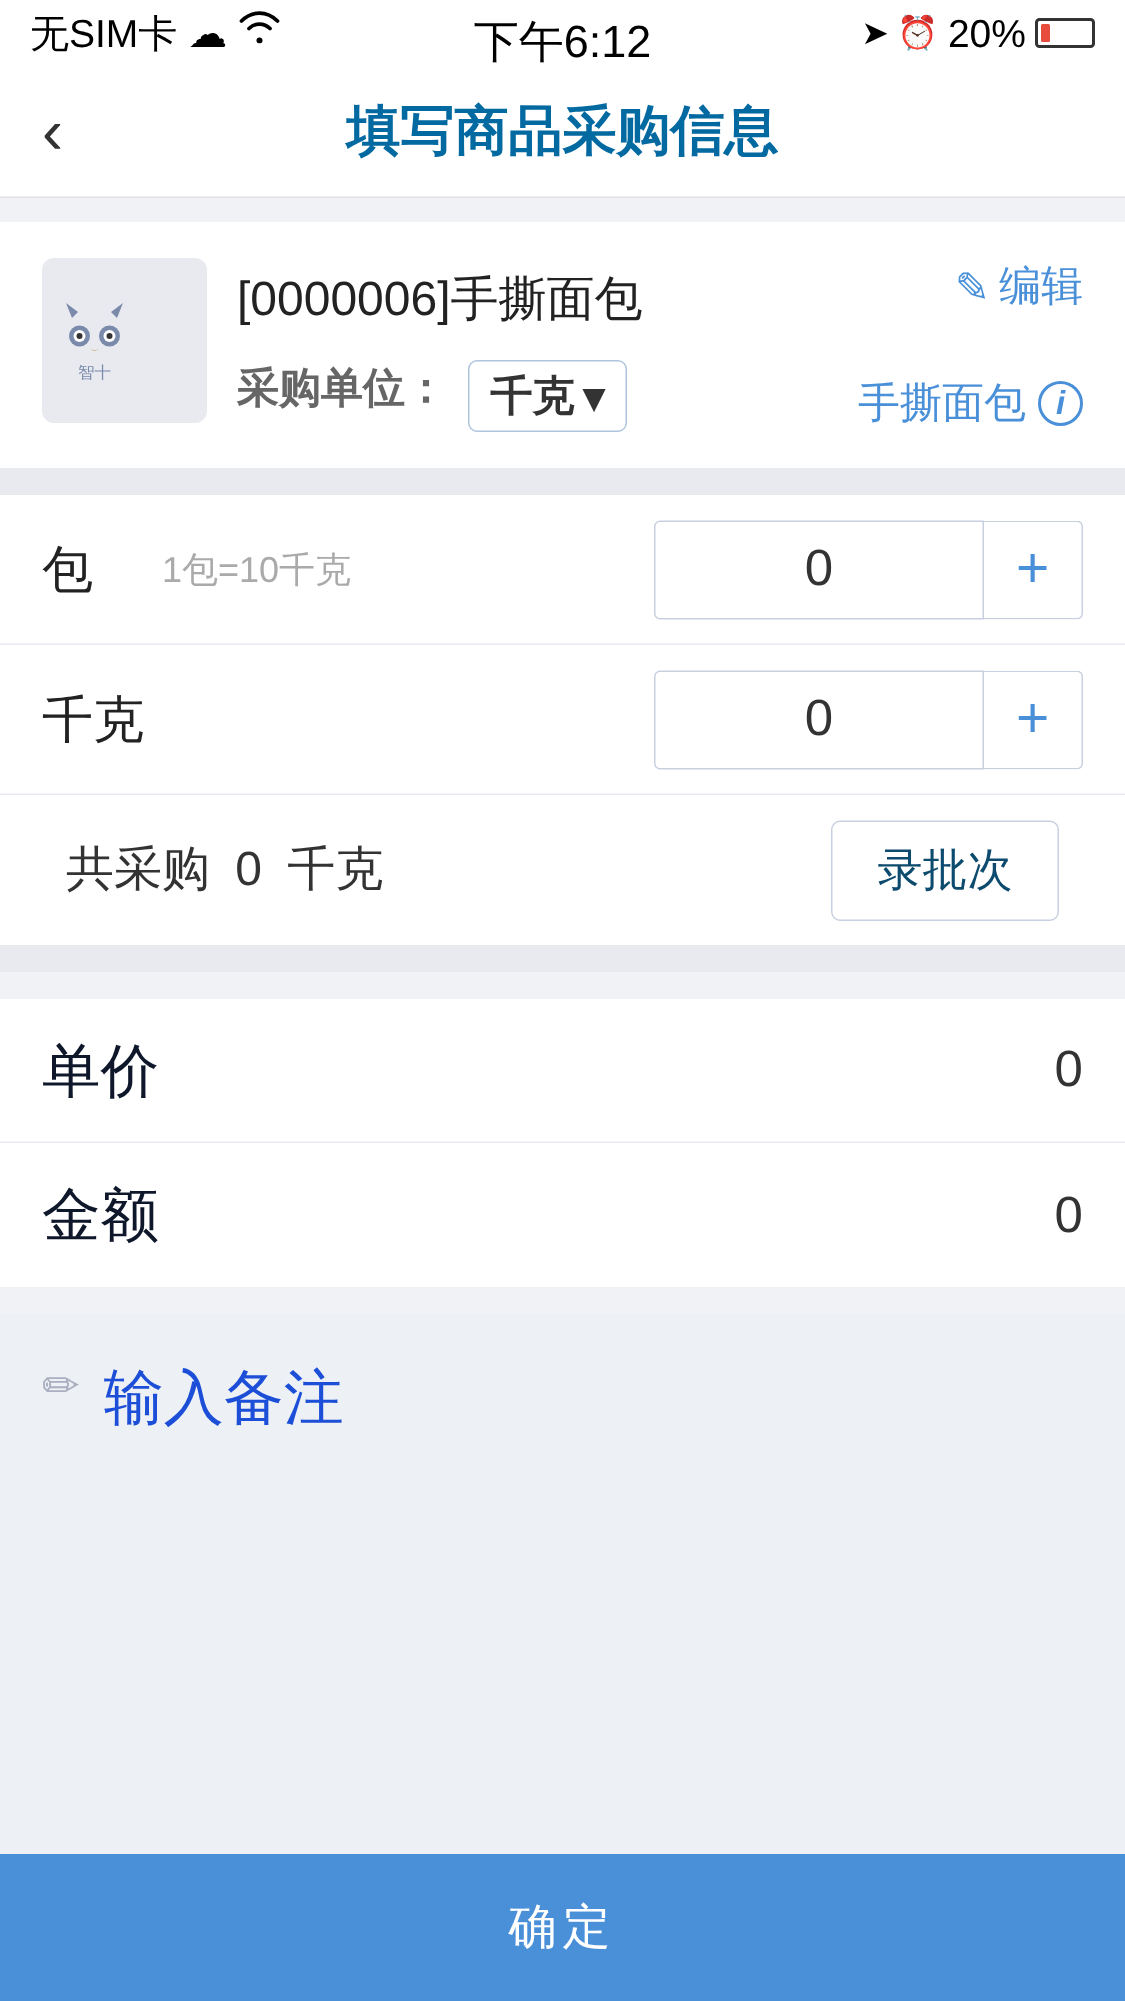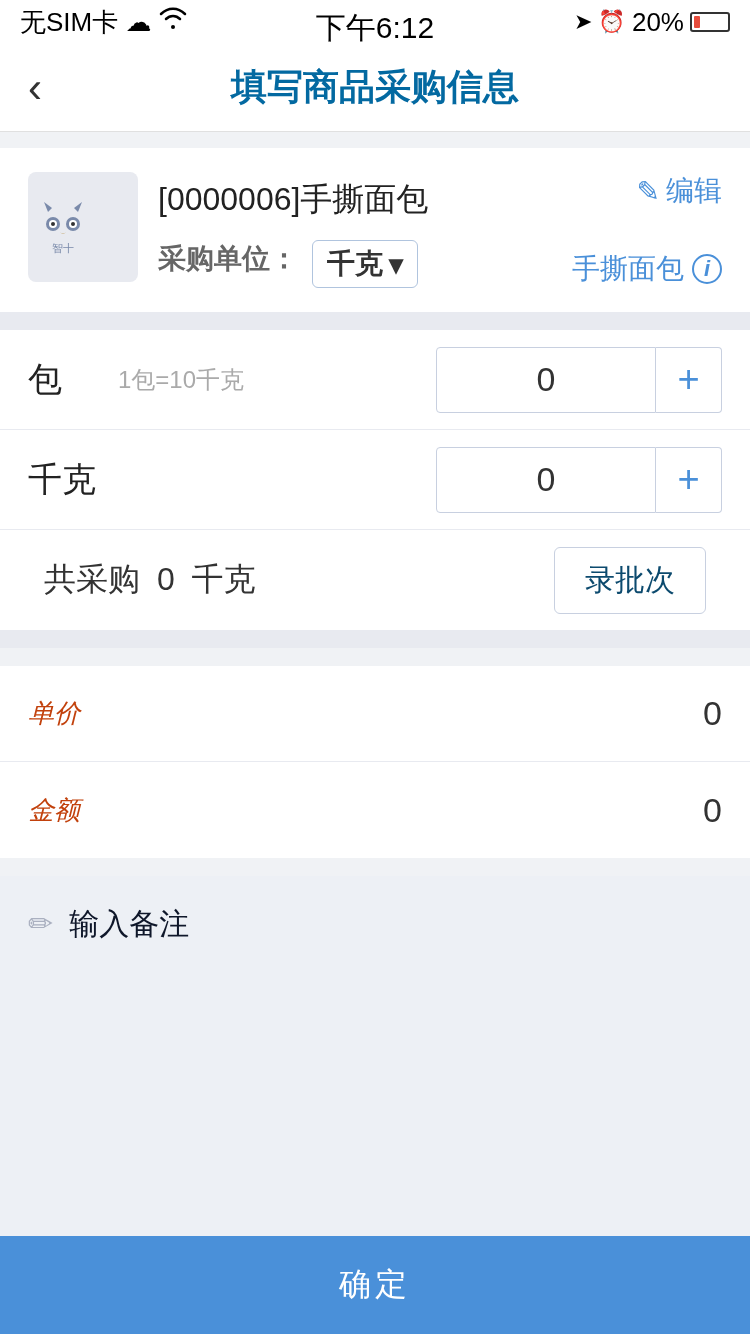--- a/index.html
+++ b/index.html
@@ -204,21 +204,20 @@
       border-bottom: 1px solid #e8eaf0;
     }
     .input-label {
       font-size: 34px;
       color: #222;
       min-width: 80px;
     }
     .input-sublabel {
       font-size: 24px;
       color: #aaa;
-      margin-left: 10px;
     }
     .input-field-wrap {
       flex: 1;
       display: flex;
       align-items: center;
       justify-content: flex-end;
       gap: 0;
     }
     .qty-input {
       width: 220px;
@@ -276,23 +275,22 @@
       align-items: center;
       justify-content: space-between;
       padding: 0 28px;
       height: 96px;
       border-bottom: 1px solid #e8eaf0;
     }
     .detail-row:last-child {
       border-bottom: none;
     }
     .detail-label {
-      font-size: 26px;
-      color: #c2410c;
-      font-style: italic;
+      font-size: 39px;
+      color: #0f172a;
     }
     .detail-value {
       font-size: 34px;
       color: #333;
     }
 
     
     .remark-section {
       background: #edf0f5;
       margin-top: 18px;
@@ -301,22 +299,22 @@
       align-items: flex-start;
       gap: 16px;
       min-height: 80px;
     }
     .pencil-icon {
       font-size: 30px;
       color: #aab0c0;
       margin-top: 2px;
     }
     .remark-placeholder {
-      font-size: 30px;
-      color: #0f172a;
+      font-size: 40px;
+      color: #1d4ed8;
     }
 
     
     .content-area {
       background: #edf0f5;
       flex: 1;
       min-height: 300px;
     }
 
     

